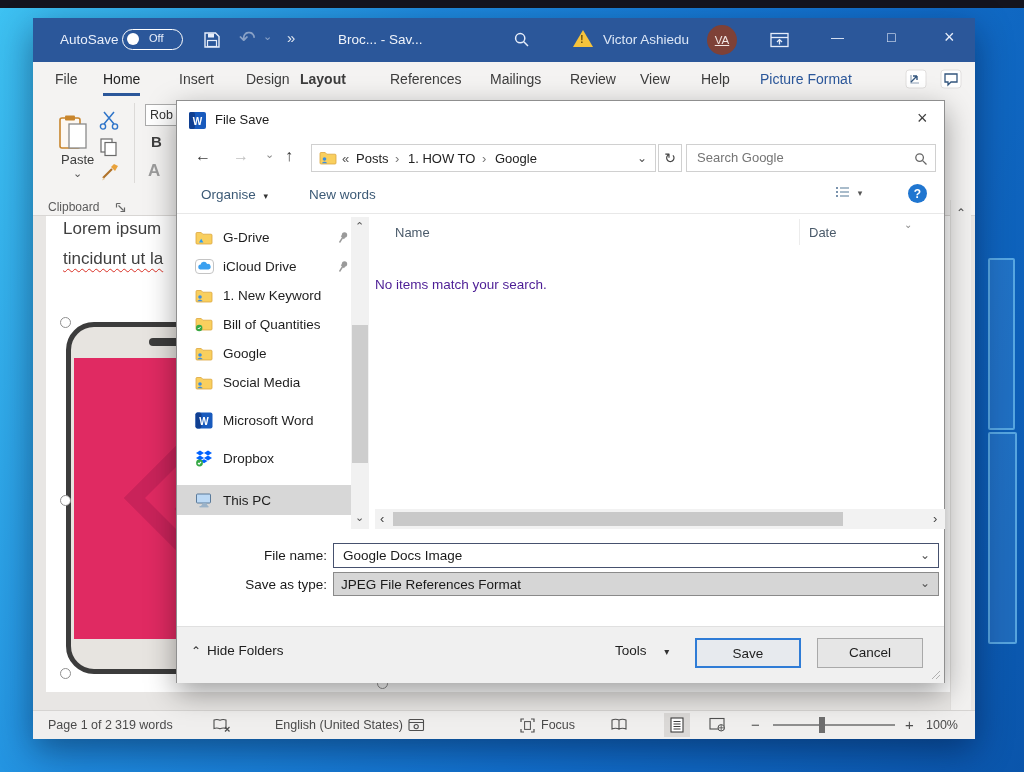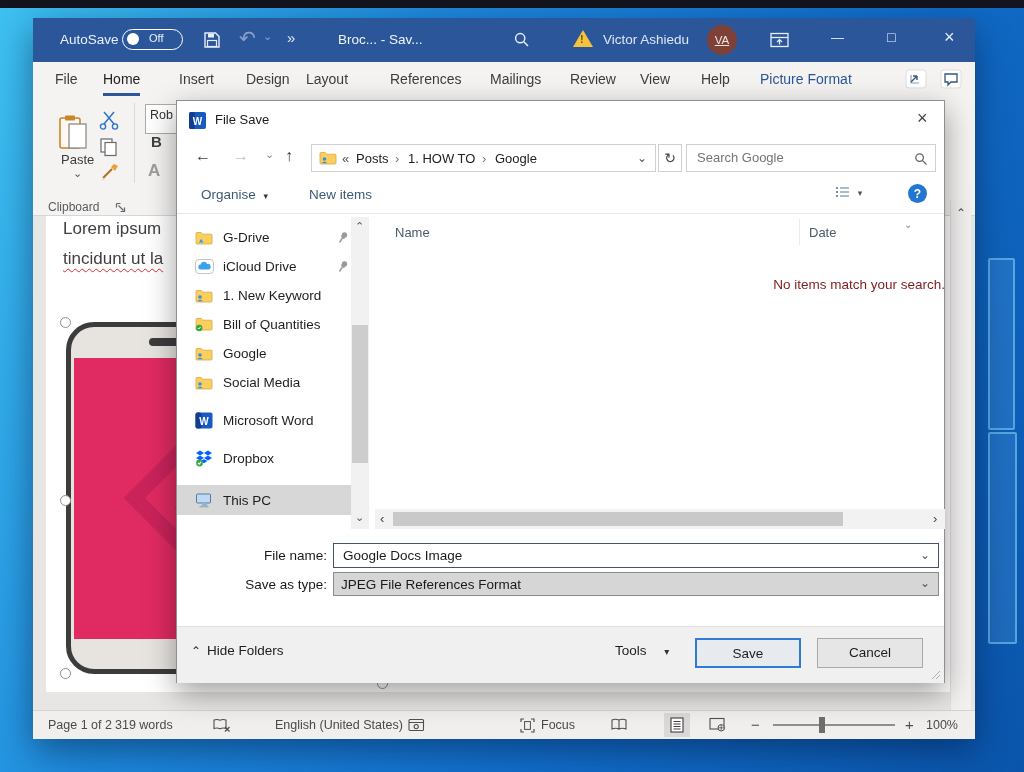--- a/index.html
+++ b/index.html
@@ -83,21 +83,21 @@
       <span class="tglyph" style="left:798px;top:12px;font-size:13px;">—</span>
       <span class="tglyph" style="left:854px;top:11px;font-size:14px;">□</span>
       <span class="tglyph" style="left:911px;top:9px;font-size:18px;">×</span>
     </div>
 
     <div id="tabsrow">
       <span class="tab" style="left:22px;">File</span>
       <span class="tab active" style="left:70px;">Home</span>
       <span class="tab" style="left:146px;">Insert</span>
       <span class="tab" style="left:213px;">Design</span>
-      <span class="tab" style="left:273px;">Layout</span>
+      <span class="tab" style="left:267px;font-weight:bold;">Layout</span>
       <span class="tab" style="left:357px;">References</span>
       <span class="tab" style="left:457px;">Mailings</span>
       <span class="tab" style="left:537px;">Review</span>
       <span class="tab" style="left:607px;">View</span>
       <span class="tab" style="left:668px;">Help</span>
       <span class="tab ctx" style="left:727px;">Picture Format</span>
       <svg class="abs" style="left:872px;top:7px;" width="22" height="20" viewBox="0 0 22 20">
           <rect x="1" y="1" width="20" height="18" rx="3" fill="#fff" stroke="#e0dedd"></rect>
           <path d="M6 13 l6-6 M12 7 h-4 M12 7 v4" fill="none" stroke="#33567e" stroke-width="1.4"></path>
           <path d="M6 6 v8 h8" fill="none" stroke="#33567e" stroke-width="1.2" opacity=".55"></path>
@@ -128,21 +128,21 @@
       <svg class="abs" style="left:67px;top:66px;" width="20" height="20" viewBox="0 0 20 20">
           <path d="M3 15 L12 6" stroke="#b0722a" stroke-width="2.2"></path>
           <path d="M11 4 l4 4 3-5 -4-2 z" fill="#e9a23b"></path>
           <path d="M2 17.5 l3-1.5 -1.5-1.5 z" fill="#e6c89a"></path>
         </svg>
       <div class="abs" style="left:101px;top:6px;width:1px;height:80px;background:#dcdad8;"></div>
       <span class="abs" style="left:15px;top:103px;font-size:12px;color:#5a5a5a;">Clipboard</span>
       <svg class="abs" style="left:82px;top:105px;" width="12" height="12" viewBox="0 0 12 12">
           <path d="M1.5 1.5 h4 M1.5 1.5 v4 M3.5 3.5 l5 5 M9.5 5.5 v4 h-4" fill="none" stroke="#666" stroke-width="1.2"></path>
         </svg>
-      <span class="abs box" style="left:112px;top:7px;width:34px;height:30px;border-color:#ababab;">
+      <span class="abs box" style="left:112px;top:7px;width:34px;height:22px;border-color:#ababab;">
         <span style="position:absolute;left:4px;top:3px;font-size:12.5px;color:#333;">Rob</span>
       </span>
       <span class="abs" style="left:118px;top:36px;font-size:15px;font-weight:bold;color:#3f3f3f;">B</span>
       <span class="abs" style="left:115px;top:64px;font-size:17px;font-weight:bold;color:#9c9c9c;">A</span>
     </div>
 
     <div id="docarea">
       <div id="page"></div>
       <span class="abs" style="left:30px;top:3px;font-size:17px;color:#3f3f3f;">Lorem ipsum</span>
       <span class="abs" style="left:30px;top:33px;font-size:17px;color:#3f3f3f;text-decoration:underline;text-decoration-style:wavy;text-decoration-color:#d93025;text-decoration-thickness:1px;text-underline-offset:4px;">tincidunt ut la</span>
@@ -244,21 +244,21 @@
       <svg style="position:absolute;right:7px;top:7px;" width="14" height="14" viewBox="0 0 14 14">
           <circle cx="5.6" cy="5.6" r="3.8" fill="none" stroke="#666" stroke-width="1.3"></circle>
           <line x1="8.6" y1="8.6" x2="12.5" y2="12.5" stroke="#666" stroke-width="1.3"></line>
         </svg>
     </div>
 
     <span class="abs" style="left:24px;top:86px;color:#3c5a76;font-size:13.5px;">
       <span>Organise</span>
       <span style="font-size:9px;margin-left:4px;color:#333;">▾</span>
     </span>
-    <span class="abs" style="left:132px;top:86px;color:#3c5a76;font-size:13.5px;">New items</span>
+    <span class="abs" style="left:132px;top:86px;color:#3c5a76;font-size:13.5px;">New words</span>
     <span class="abs" style="left:658px;top:84px;">
       <svg width="16" height="16" viewBox="0 0 16 16">
           <rect x="1" y="2" width="2" height="2" fill="#7a93ad"></rect>
           <rect x="1" y="6" width="2" height="2" fill="#7a93ad"></rect>
           <rect x="1" y="10" width="2" height="2" fill="#7a93ad"></rect>
           <rect x="5" y="2" width="9" height="2" fill="#a9bccb"></rect>
           <rect x="5" y="6" width="9" height="2" fill="#a9bccb"></rect>
           <rect x="5" y="10" width="9" height="2" fill="#a9bccb"></rect>
         </svg>
       <span style="font-size:9px;color:#555;vertical-align:5px;margin-left:3px;">▾</span>
@@ -374,21 +374,21 @@
     <div class="abs" style="left:174px;top:116px;width:18px;height:312px;background:#f1f1f1;">
       <span class="abs" style="left:4px;top:3px;font-size:11px;color:#555;">⌃</span>
       <div class="abs" style="left:1px;top:108px;width:16px;height:138px;background:#cdcdcd;"></div>
       <span class="abs" style="left:4px;top:294px;font-size:11px;color:#555;">⌄</span>
     </div>
 
     <span class="abs" style="left:218px;top:124px;font-size:13px;color:#4a5a6a;">Name</span>
     <span class="abs" style="left:632px;top:124px;font-size:13px;color:#4a5a6a;">Date</span>
     <span class="abs" style="left:727px;top:118px;font-size:10px;color:#8a8a8a;">⌄</span>
     <div class="abs" style="left:622px;top:118px;width:1px;height:26px;background:#ececec;"></div>
-    <span class="abs" style="left:198px;top:176px;width:570px;text-align:right;font-size:13.5px;color:#7f1d1d;">No items match your search.</span>
+    <span class="abs" style="left:198px;top:176px;width:570px;text-align:left;font-size:13.5px;color:#4c1d95;">No items match your search.</span>
 
     <div class="abs" style="left:198px;top:408px;width:570px;height:20px;background:#f2f2f2;">
       <span class="abs" style="left:5px;top:2px;font-size:13px;color:#444;">‹</span>
       <div class="abs" style="left:18px;top:3px;width:450px;height:14px;background:#c9c9c9;"></div>
       <span class="abs" style="left:558px;top:2px;font-size:13px;color:#444;">›</span>
     </div>
 
     <span class="flabel" style="top:447px;">File name:</span>
     <div class="combo" style="top:442px;height:25px;background:#fff;border:1px solid #46516e;">
       <input style="position: absolute; left: 7px; top: 3px; width: 560px; border: none; outline: none; font-size: 13.5px; color: rgb(26, 26, 26); background: transparent;" value="Google Docs Image">

